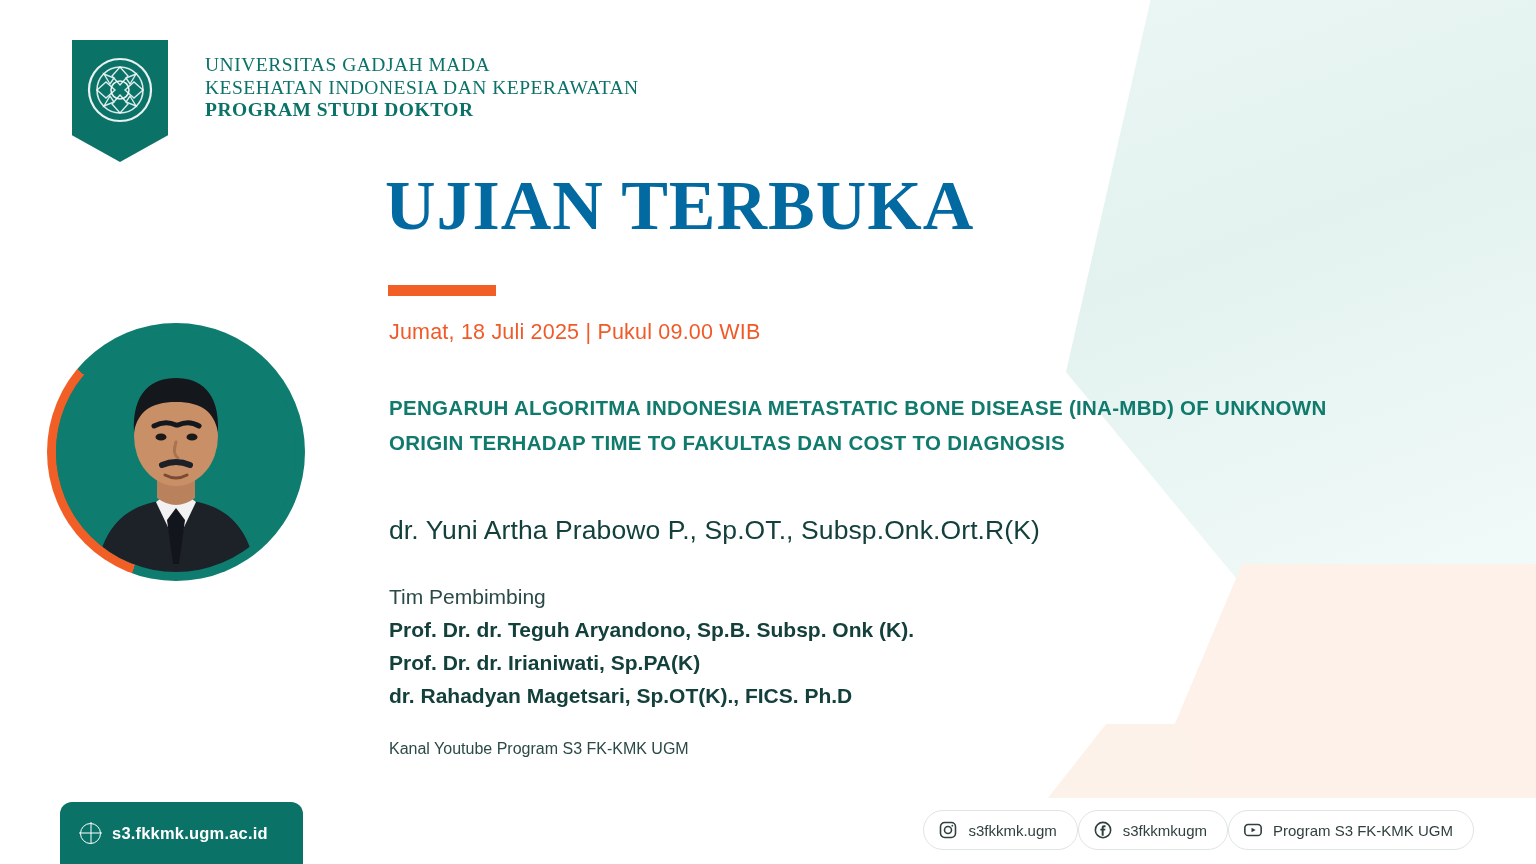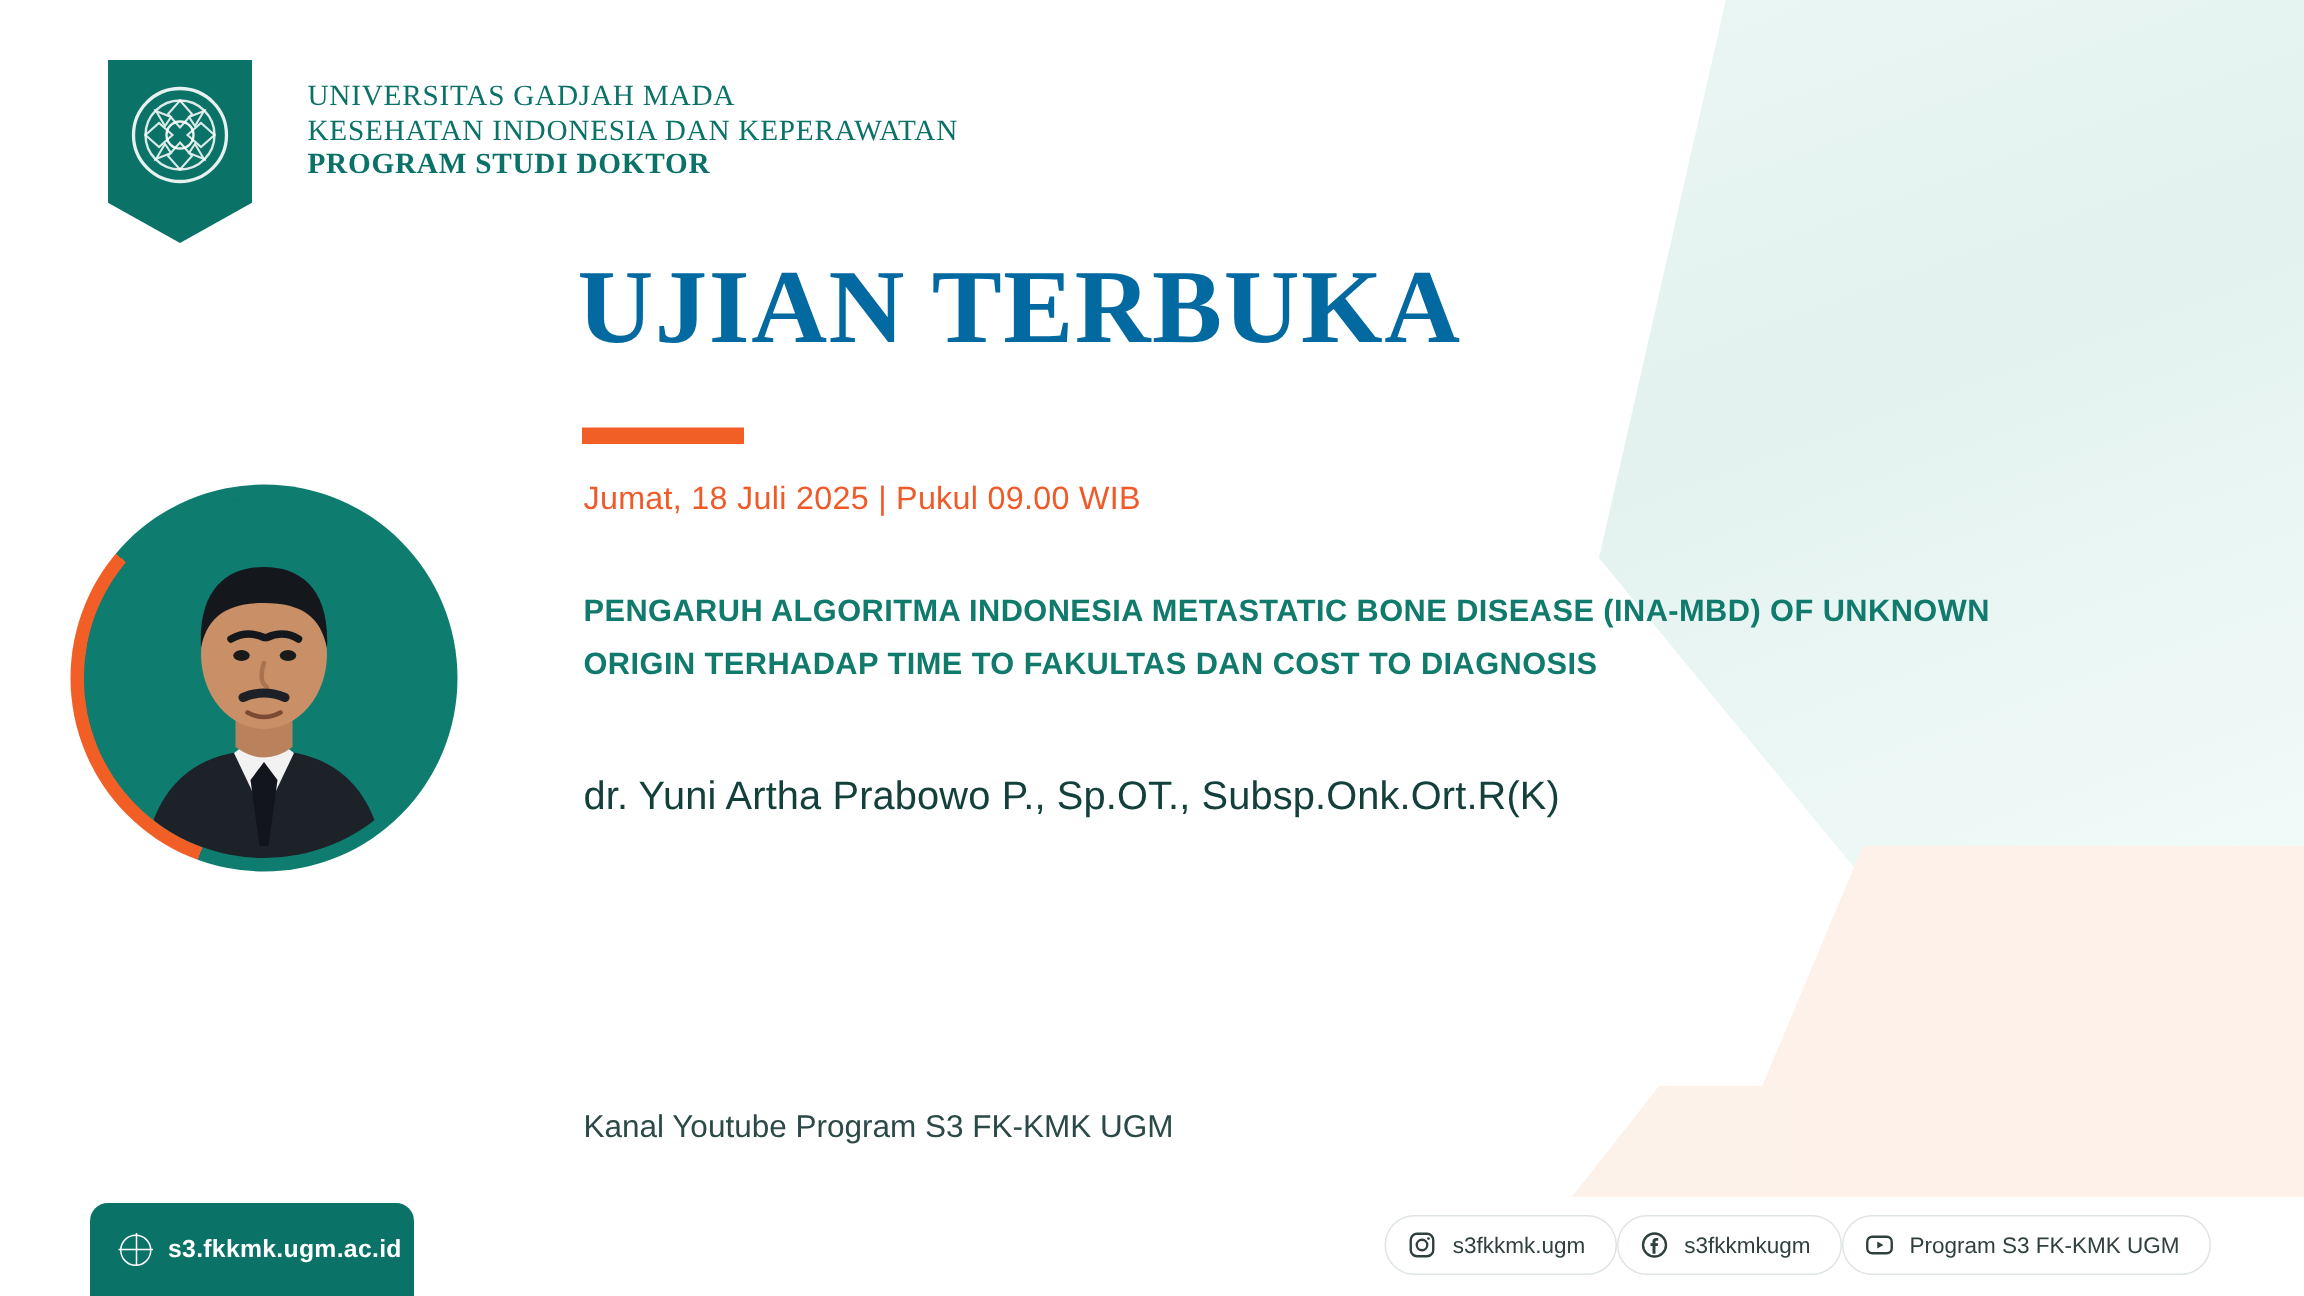--- a/index.html
+++ b/index.html
@@ -125,21 +125,21 @@
     color: #2b4a47;
   }
   .supervisors .name {
     font-size: 21px;
     line-height: 33px;
     font-weight: bold;
   }
   .channel {
     position: absolute;
     left: 389px; top: 740px;
-    font-size: 21px;
+    font-size: 16px;
     color: #2b4a47;
   }
 
   
   .portrait-wrap {
     position: absolute;
     left: 47px; top: 323px;
     width: 258px; height: 258px;
   }
   .portrait-ring {
@@ -155,21 +155,21 @@
     border-radius: 50%;
     overflow: hidden;
     background: #0e7c6f;
   }
   .portrait-photo svg { display: block; }
 
   
   .site-pill {
     position: absolute;
     left: 60px; bottom: 0;
-    width: 216px; height: 62px;
+    width: 243px; height: 62px;
     background: #0b7268;
     border-radius: 12px 12px 0 0;
     display: flex;
     align-items: center;
     padding-left: 20px;
     gap: 11px;
   }
   .site-pill .label {
     color: #ffffff;
     font-size: 16.5px;
@@ -251,20 +251,26 @@
 
   <div class="title">UJIAN TERBUKA</div>
   <div class="rule"></div>
 
   <div class="datetime">Jumat, 18 Juli 2025 | Pukul 09.00 WIB</div>
 
   <div class="abstract">PENGARUH ALGORITMA INDONESIA METASTATIC BONE DISEASE (INA-MBD) OF UNKNOWN ORIGIN TERHADAP TIME TO FAKULTAS DAN COST TO DIAGNOSIS</div>
 
   <div class="presenter">dr. Yuni Artha Prabowo P., Sp.OT., Subsp.Onk.Ort.R(K)</div>
 
+  <div class="supervisors">
+    <div class="lead">Tim Pembimbing</div>
+    <div class="name">Prof. Dr. dr. Teguh Aryandono, Sp.B. Subsp. Onk (K).</div>
+    <div class="name">Prof. Dr. dr. Irianiwati, Sp.PA(K)</div>
+    <div class="name">dr. Rahadyan Magetsari, Sp.OT(K)., FICS. Ph.D</div>
+  </div>
 
   <div class="channel">Kanal Youtube Program S3 FK-KMK UGM</div>
 
   <div class="portrait-wrap">
     <div class="portrait-ring"></div>
     <div class="portrait-photo">
       <svg width="240" height="240" viewBox="0 0 240 240" aria-hidden="true">
         <rect width="240" height="240" fill="#0e7c6f"></rect>
 
         <path d="M40 240 C48 186 80 168 120 168 C160 168 192 186 200 240 Z" fill="#1d2128"></path>

